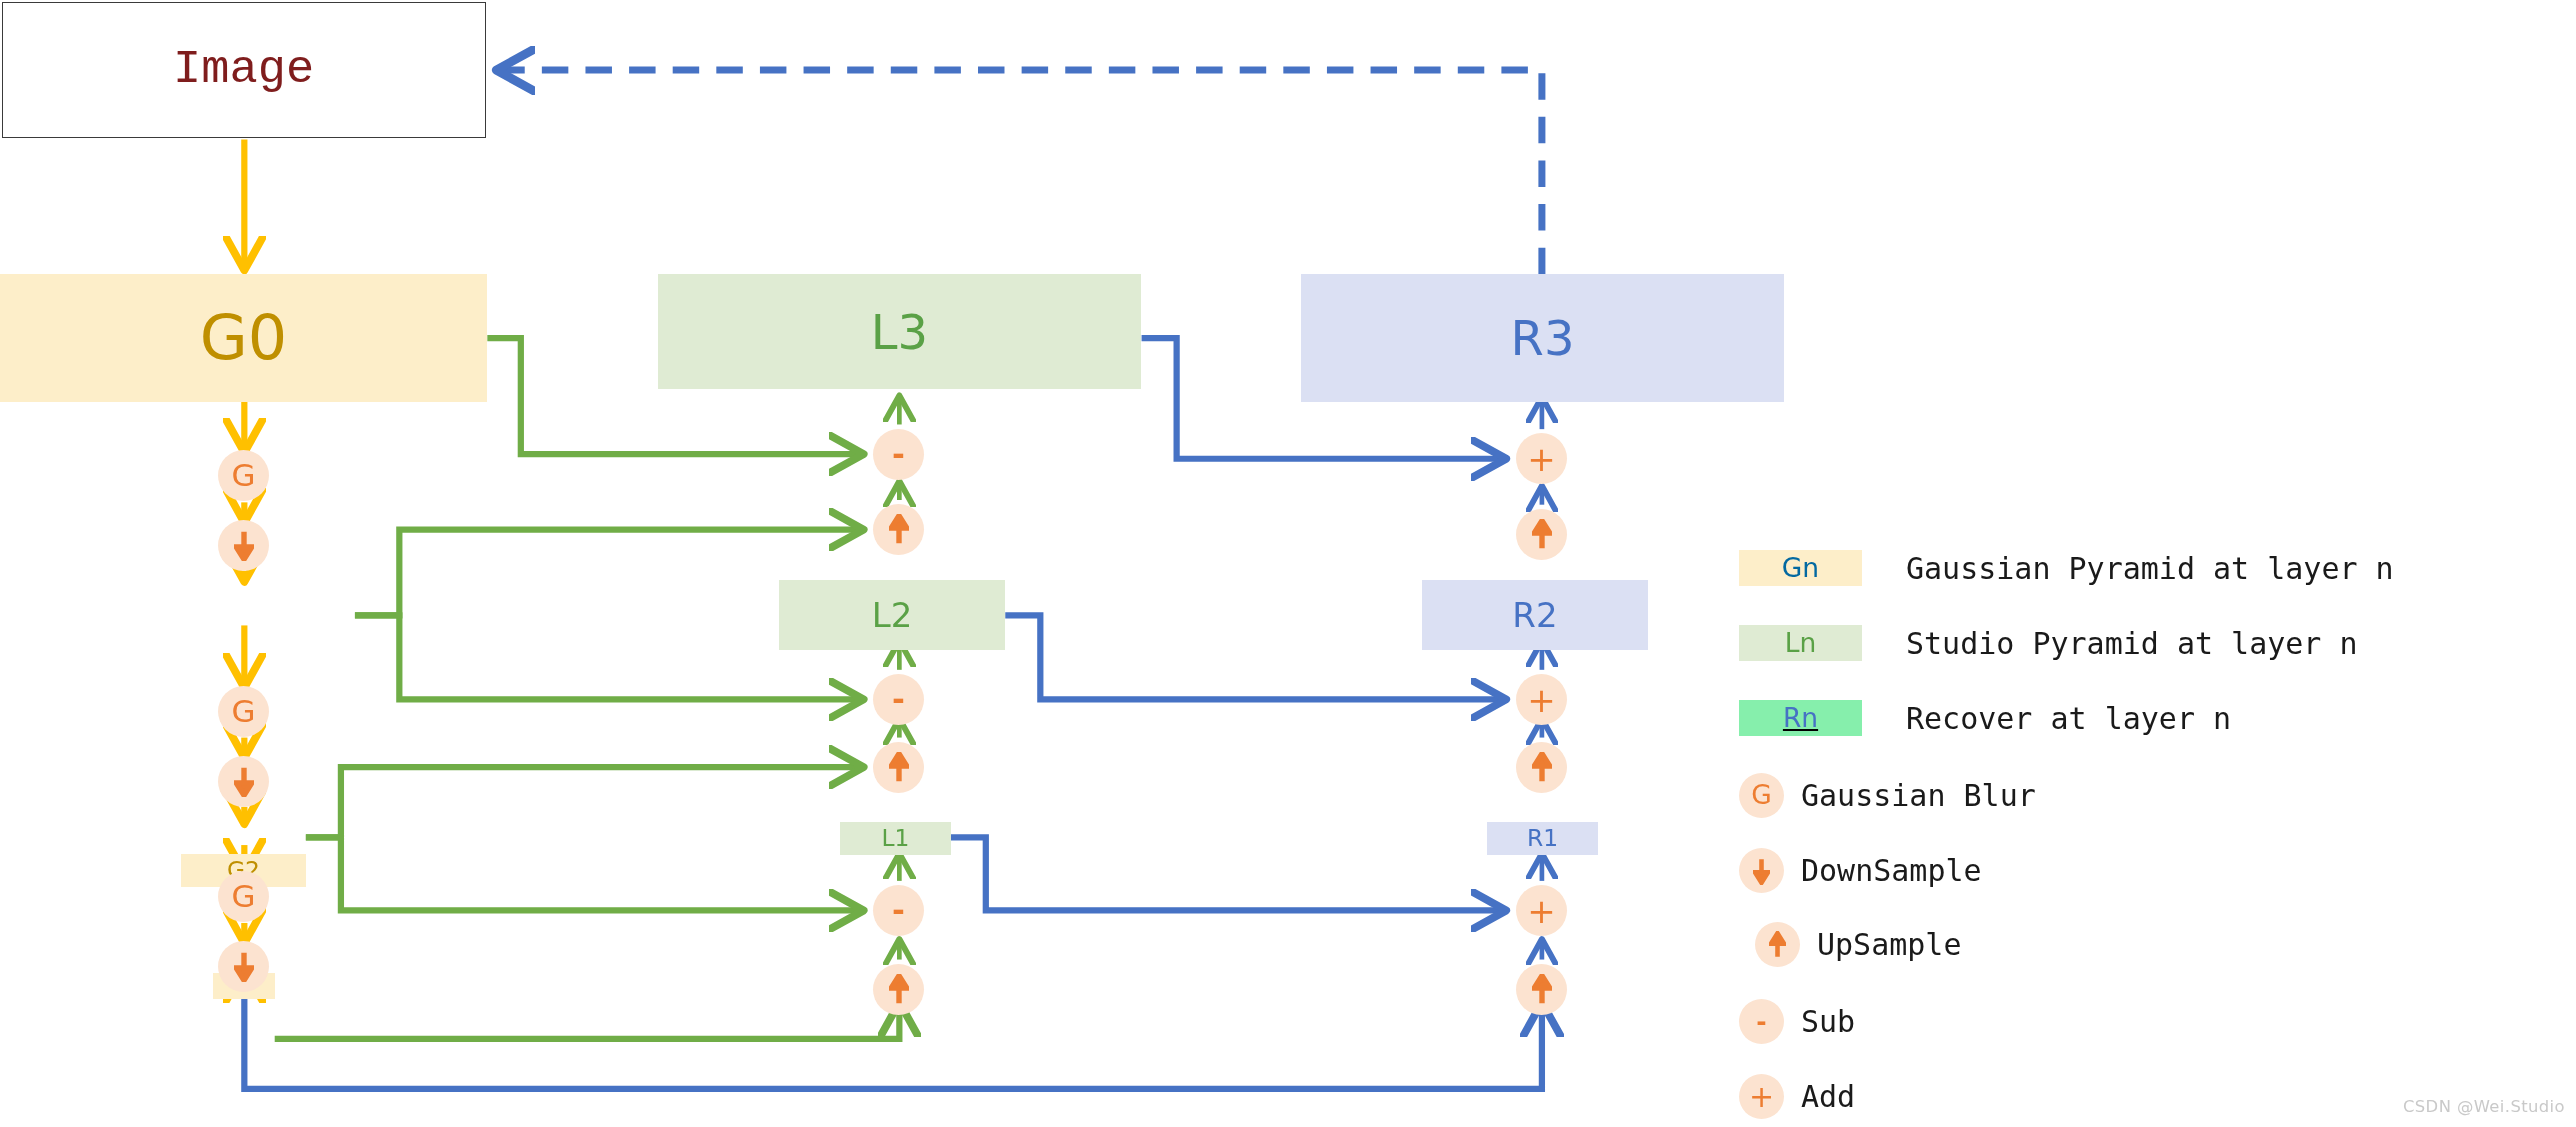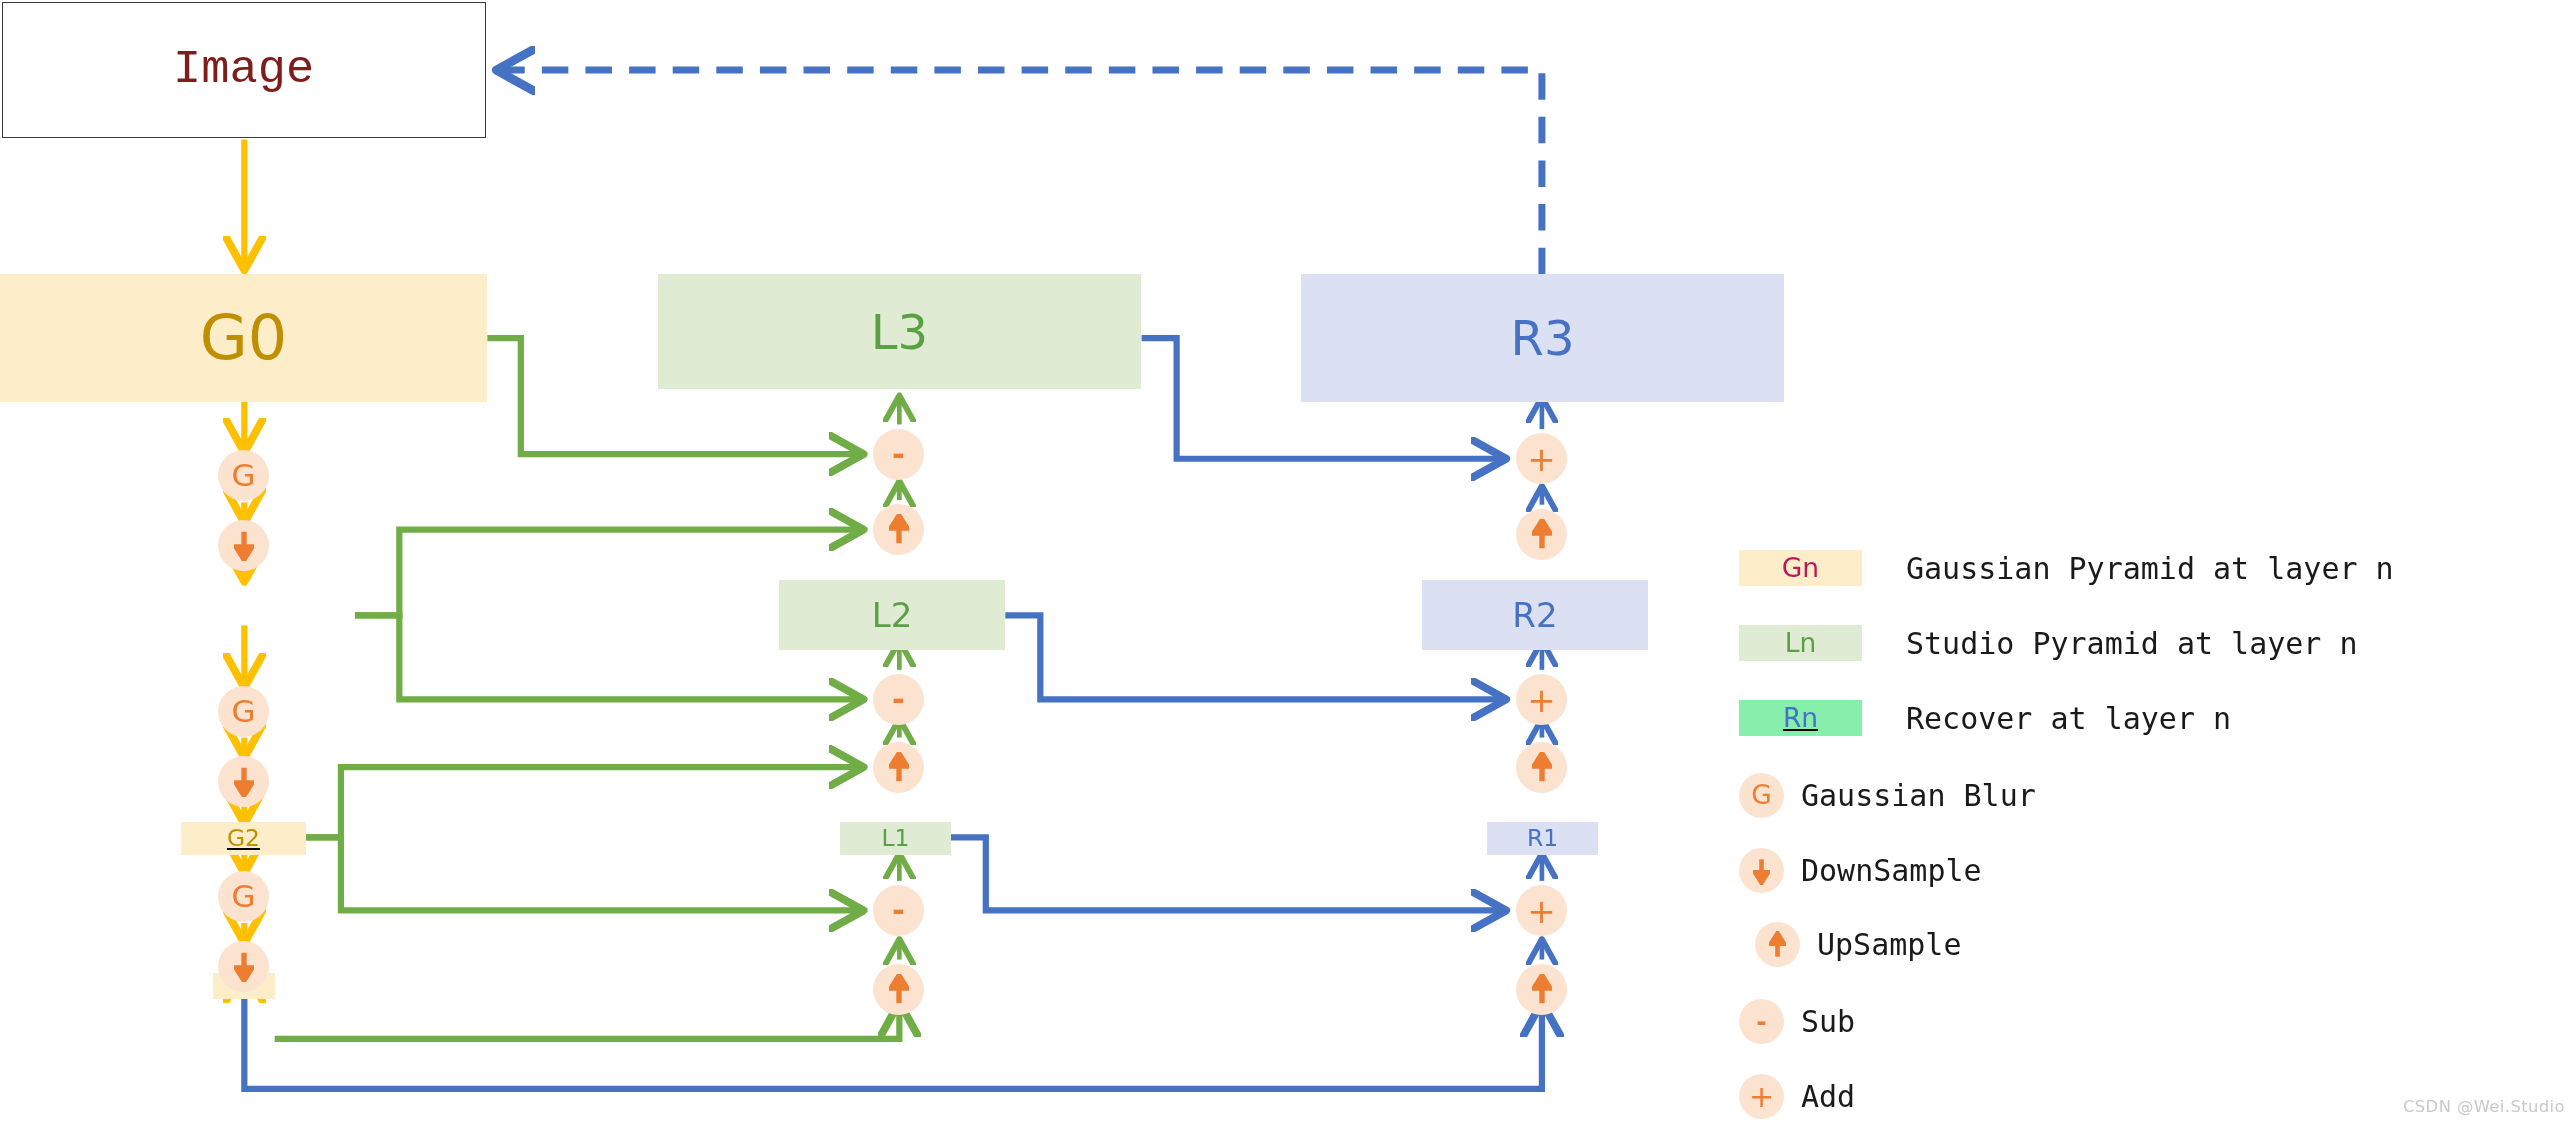--- a/index.html
+++ b/index.html
@@ -24,21 +24,21 @@
       background:#fce3d0;border-radius:50%;box-sizing:border-box;}
   .op span{color:#ed7d31;font-family:"DejaVu Sans",sans-serif;line-height:1;}
   .op svg{display:block;}
 
   
   #legend{position:absolute;left:1739px;top:550px;width:810px;}
   .lg-row{position:absolute;display:flex;align-items:center;}
   .lg-sw{width:123px;height:36px;display:flex;align-items:center;justify-content:center;
          box-sizing:border-box;}
   .lg-sw span{font-size:26.5px;font-family:"DejaVu Sans",sans-serif;line-height:1;}
-  .sw-g{background:#fdeec9;} .sw-g span{color:#be185d;}
+  .sw-g{background:#fdeec9;} .sw-g span{color:#0369a1;}
   .sw-l{background:#dfebd3;} .sw-l span{color:#5aa146;}
   .sw-r{background:#86efac;text-decoration:underline;} .sw-r span{color:#4672c4;}
   .lg-txt{color:#1a1a1a;font-size:30px;font-family:"DejaVu Sans Mono",monospace;white-space:nowrap;}
   .lg-op{width:45px;height:45px;border-radius:50%;background:#fce3d0;
          display:flex;align-items:center;justify-content:center;box-sizing:border-box;}
   .lg-op span{color:#ed7d31;font-family:"DejaVu Sans",sans-serif;line-height:1;}
 
   #watermark{position:absolute;right:11px;bottom:11px;color:#c9c9c9;font-size:16.4px;
              font-family:"DejaVu Sans",sans-serif;letter-spacing:0.4px;}
 </style>
@@ -123,21 +123,21 @@
     </g>
   </svg>
 
   <div class="blk img-box" style="left:1.6px;top:1.6px;width:484px;height:136px;">
     <span style="font-size:47px;">Image</span>
   </div>
 
   <div class="blk g-box" style="left:0px;top:274px;width:487px;height:128px;">
     <span style="font-size:62px;">G0</span>
   </div>
-  <div class="blk g-box" style="left:181px;top:822px;width:125px;height:33px;text-decoration:underline;">
+  <div class="blk g-box" style="left:181px;top:854px;width:125px;height:33px;">
     <span style="font-size:23.4px;">G2</span>
   </div>
   <div class="blk g-box" style="left:213px;top:973px;width:62px;height:26px;">
     <span style="font-size:15.6px;">G3</span>
   </div>
 
   <div class="blk l-box" style="left:658px;top:274px;width:483px;height:115px;">
     <span style="font-size:48px;">L3</span>
   </div>
   <div class="blk l-box" style="left:779px;top:580px;width:226px;height:70px;">

